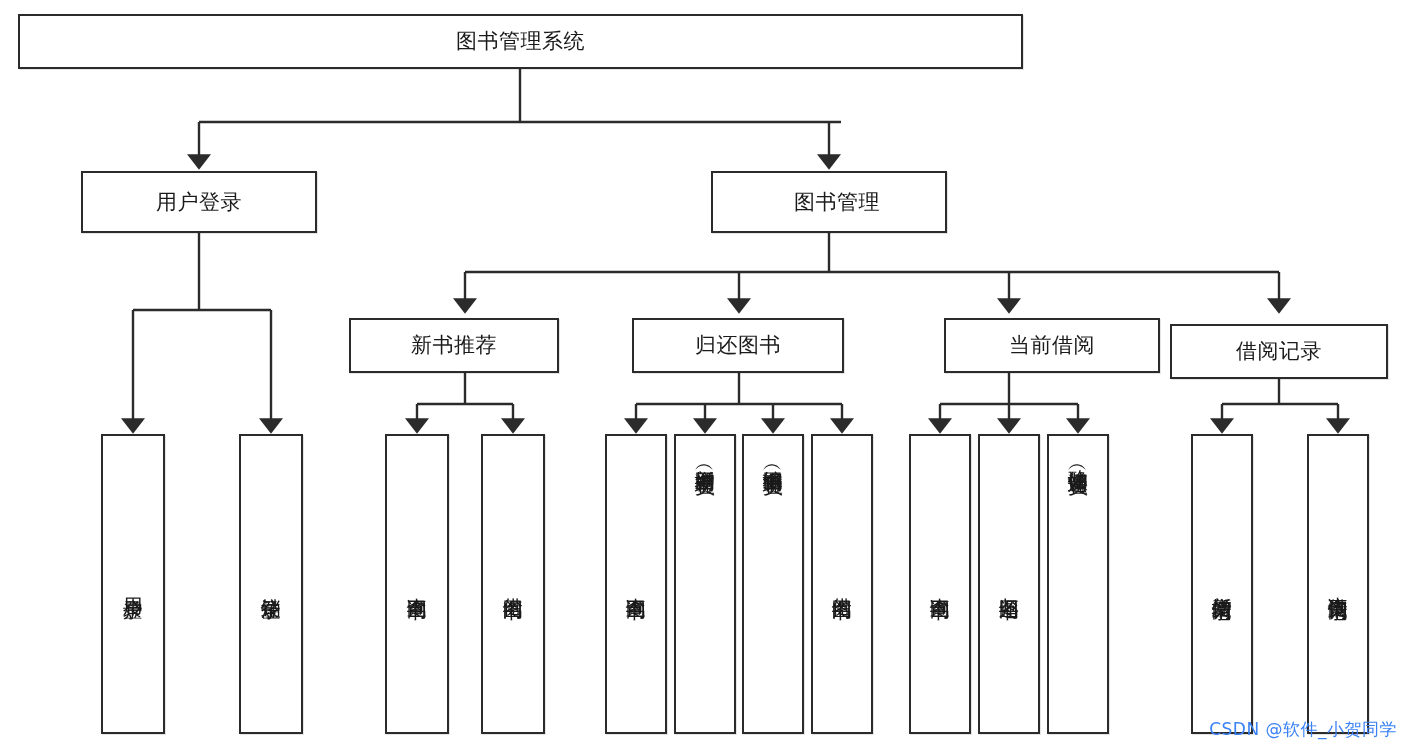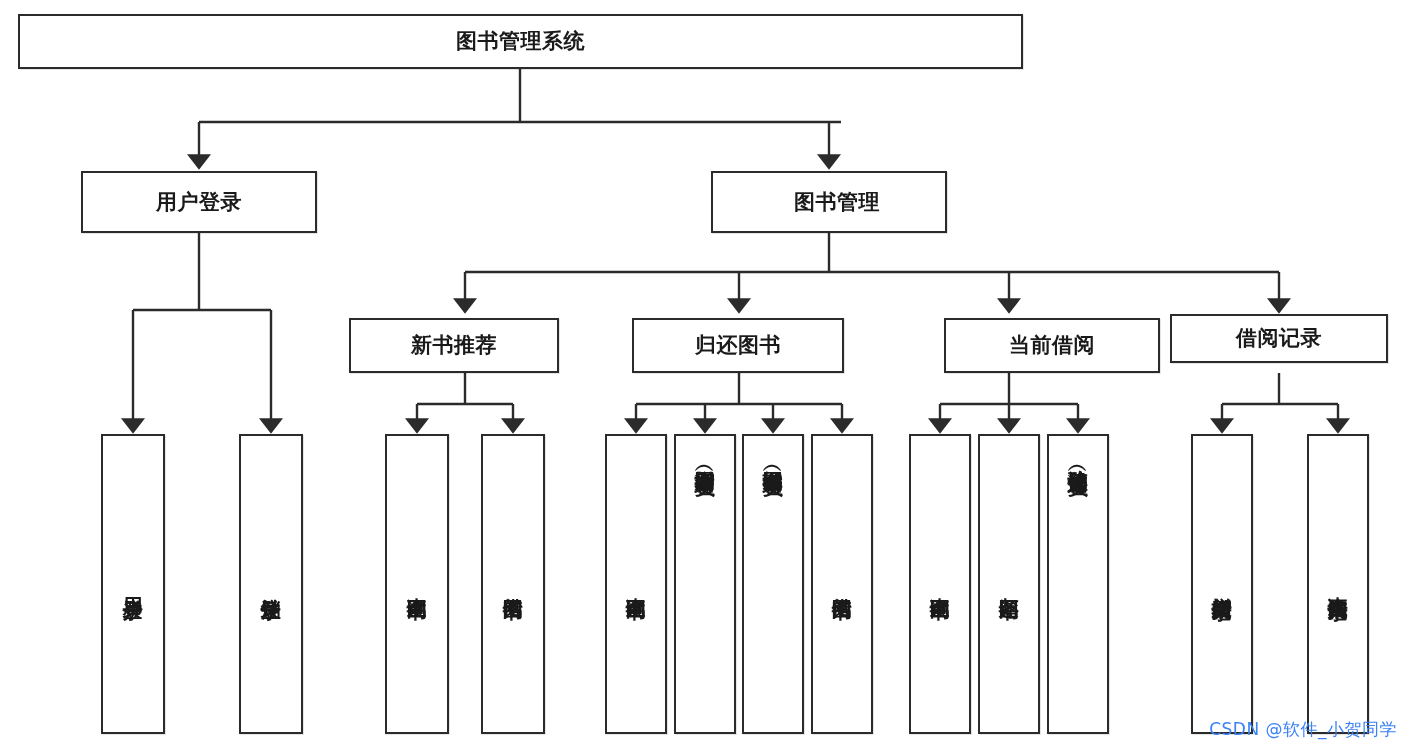--- a/index.html
+++ b/index.html
@@ -38,21 +38,20 @@
     justify-content: center;
     color: #1a1a1a;
     box-shadow: 1px 1px 0 rgba(0,0,0,0.10);
   }
   .node .label {
     font-size: 21px;
     line-height: 1.25;
     letter-spacing: 0.5px;
     white-space: nowrap;
     color: #1a1a1a;
-    font-weight: bold;
   }
   .node.horizontal .label {
     writing-mode: horizontal-tb;
   }
   .node.vertical {
     align-items: flex-start;
     justify-content: center;
     padding-top: 18px;
   }
   .node.vertical .label {
@@ -146,21 +145,21 @@
 
   <div class="node horizontal" style="left:349px; top:318px; width:210px; height:55px;">
     <span class="label">新书推荐</span>
   </div>
   <div class="node horizontal" style="left:632px; top:318px; width:212px; height:55px;">
     <span class="label">归还图书</span>
   </div>
   <div class="node horizontal" style="left:944px; top:318px; width:216px; height:55px;">
     <span class="label">当前借阅</span>
   </div>
-  <div class="node horizontal" style="left:1170px; top:314px; width:218px; height:49px;justify-content:center;">
+  <div class="node horizontal" style="left:1170px; top:324px; width:218px; height:55px;justify-content:center;">
     <span class="label">借阅记录</span>
   </div>
 
   <div class="node vertical centered" style="left:101px; top:434px; width:64px; height:300px;">
     <span class="label">用户登录</span>
   </div>
   <div class="node vertical centered" style="left:239px; top:434px; width:64px; height:300px;">
     <span class="label">注销登录</span>
   </div>
 

